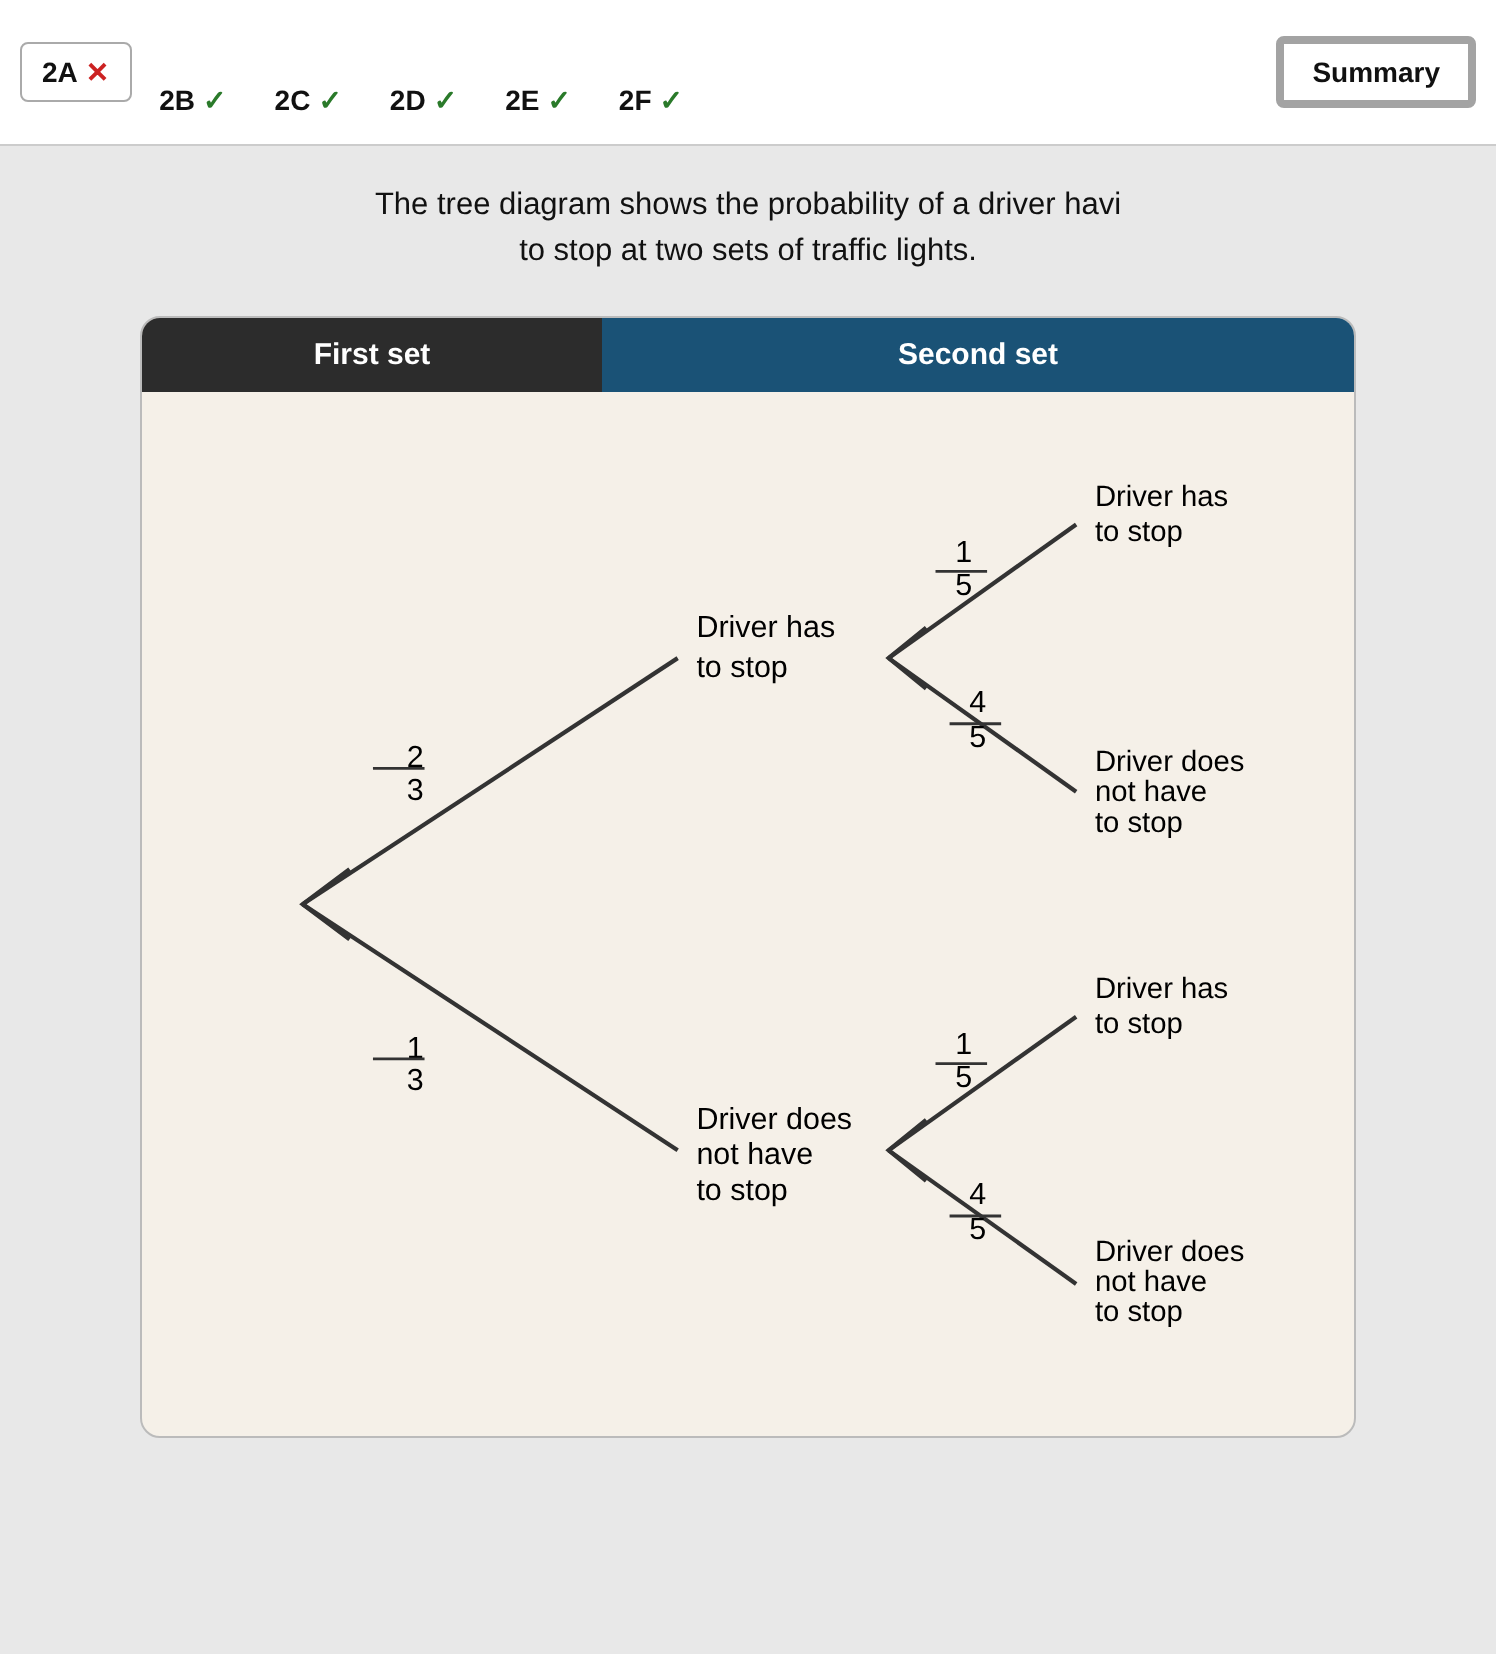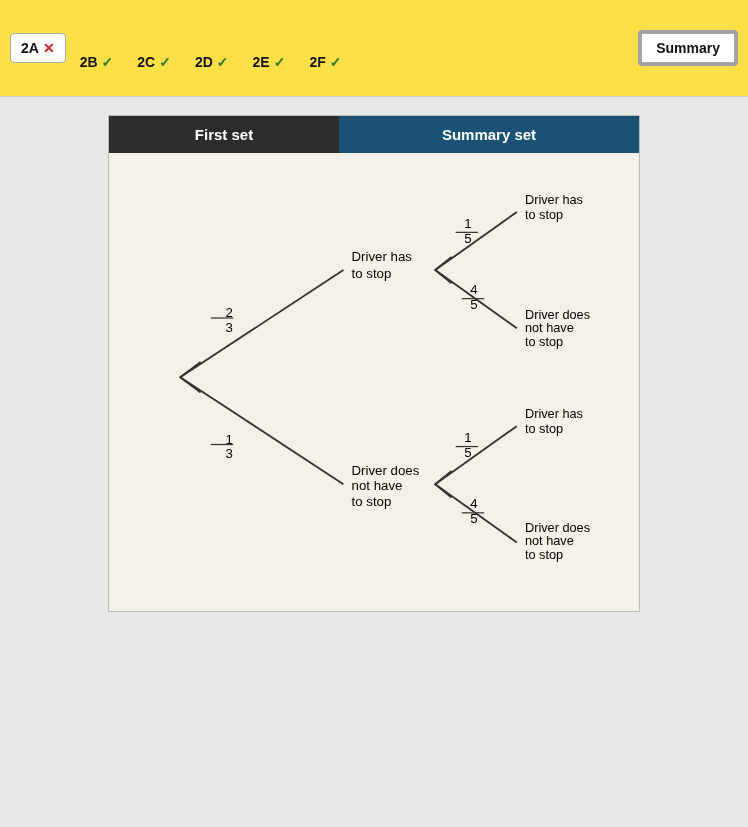--- a/index.html
+++ b/index.html
@@ -9,22 +9,22 @@
       background: #e8e8e8;
       font-family: Arial, sans-serif;
       font-size: 15px;
       color: #111;
     }
 
     
     .top-nav {
       display: flex;
       align-items: center;
-      background: #fde047;
-      padding: 20px 10px;
+      background: #ffffff;
+      padding: 8px 10px;
       gap: 4px;
       border-bottom: 1px solid #ccc;
     }
     .nav-item {
       display: flex;
       align-items: center;
       gap: 4px;
       padding: 6px 10px;
       font-size: 14px;
       font-weight: 600;
@@ -80,22 +80,22 @@
     .bold { font-weight: bold; }
 
     
     .diagram-wrapper {
       display: flex;
       justify-content: center;
     }
     .diagram-box {
       background: #f5f0e8;
       border: 1.5px solid #bbb;
-      border-radius: 0;
-      width: 532px;
+      border-radius: 10px;
+      width: 608px;
       padding: 0 0 20px 0;
       overflow: hidden;
     }
 
     
     .diagram-headers {
       display: flex;
       margin-bottom: 10px;
     }
     .header-first {
@@ -159,27 +159,31 @@
   </div>
   <div class="nav-item inactive">
     <span>2F</span>
     <span class="check">✓</span>
   </div>
   <div class="nav-summary">Summary</div>
 </div>
 
 <div class="content">
 
+  <div class="intro-text">
+    The tree diagram shows the probability of a driver havi<br>
+    to stop at two sets of traffic lights.
+  </div>
 
 
   <div class="diagram-wrapper">
     <div class="diagram-box">
       <div class="diagram-headers">
         <div class="header-first">First set</div>
-        <div class="header-second">Summary set</div>
+        <div class="header-second">Second set</div>
       </div>
 
       <div class="tree-area">
         <svg class="tree-svg" viewBox="0 0 500 420">
 
           <line x1="60" y1="210" x2="220" y2="105" stroke="#333" stroke-width="1.8"></line>
 
           <line x1="60" y1="210" x2="220" y2="315" stroke="#333" stroke-width="1.8"></line>
 
           <text x="108" y="148" class="frac" text-anchor="end" font-size="14">2</text>

